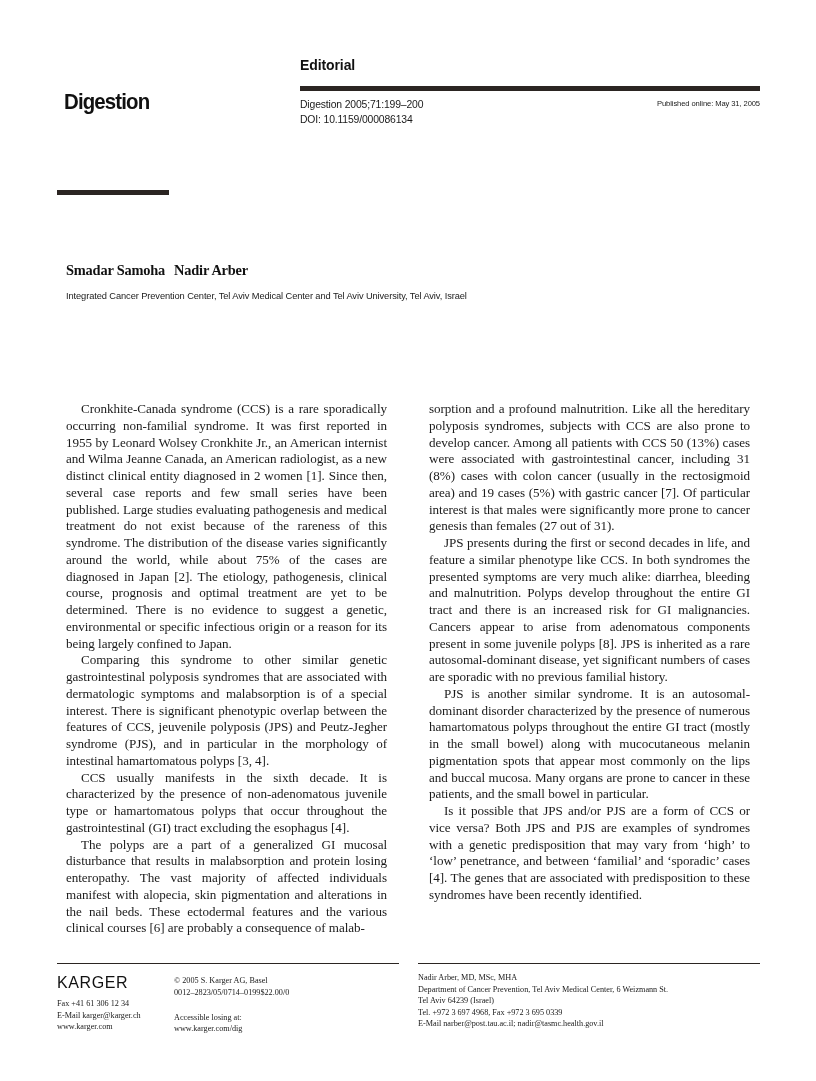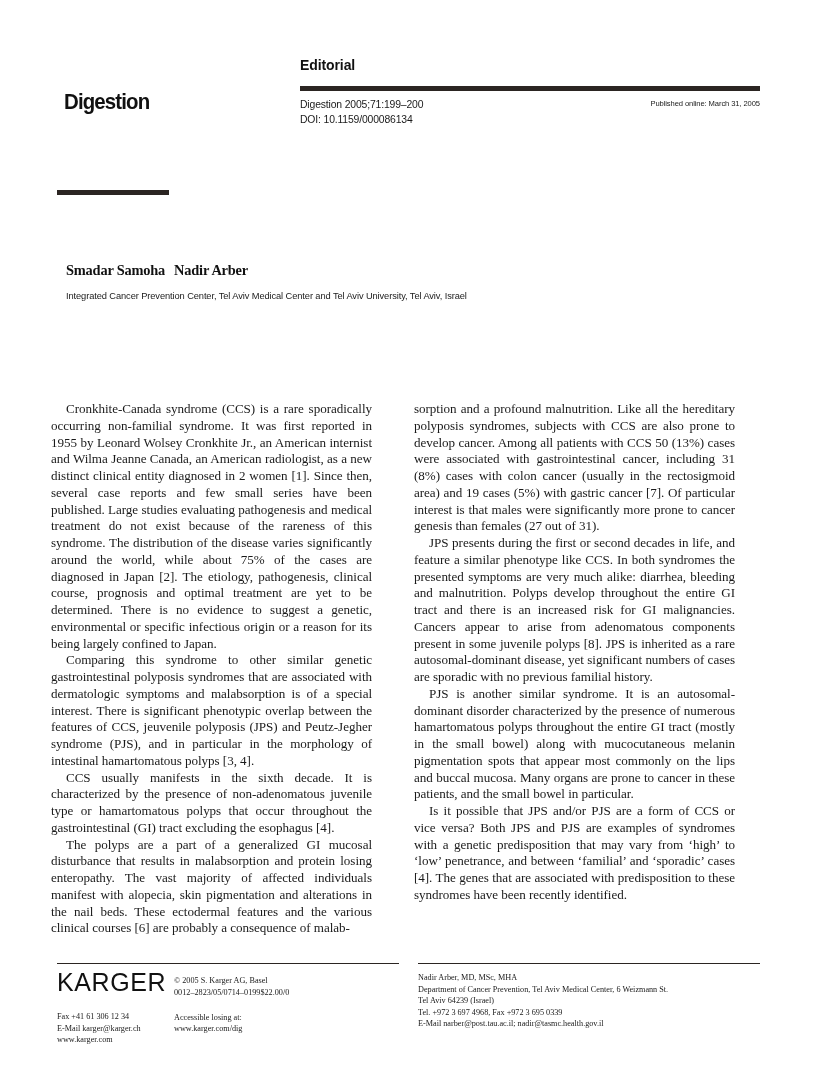--- a/index.html
+++ b/index.html
@@ -127,21 +127,21 @@
     width: 690px;
     font-family: "Liberation Sans", "DejaVu Sans", sans-serif;
     font-size: 9.3px;
     letter-spacing: -0.1px;
     color: #1a1a1a;
   }
 
   
   .columns {
     position: absolute;
-    left: 51px;
+    left: 66px;
     top: 401px;
     width: 684px;
     display: flex;
     gap: 42px;
   }
   .col {
     width: 327px;
   }
   .col p {
     margin: 0;
@@ -182,25 +182,25 @@
     position: relative;
     margin-top: 8px;
     font-family: "Liberation Serif", "DejaVu Serif", serif;
     font-size: 8.2px;
     line-height: 11.2px;
     color: #1a1a1a;
   }
   .karger-wordmark {
     font-family: "Liberation Sans", "DejaVu Sans", sans-serif;
     font-weight: 400;
-    font-size: 25px;
+    font-size: 16px;
     letter-spacing: 0.6px;
     color: #111111;
     line-height: 21px;
-    margin-bottom: 18px;
+    margin-bottom: 5px;
   }
   .karger-left {
     position: absolute;
     left: 0;
     top: 0;
     width: 112px;
   }
   .karger-contact {
     font-size: 8.2px;
     line-height: 11.2px;
@@ -233,21 +233,21 @@
     <div class="journal-logo">Digestion</div>
 
     <div class="masthead-right">
       <h2 class="article-type">Editorial</h2>
       <div class="rule-thick"></div>
       <div class="cite-row">
         <div class="cite-block">
           <div>Digestion 2005;71:199–200</div>
           <div>DOI: 10.1159/000086134</div>
         </div>
-        <div class="pub-online">Published online: March 31, 2005</div>
+        <div class="pub-online">Published online: May 31, 2005</div>
       </div>
     </div>
   </div>
 
   <div class="title-rule"></div>
   <div class="authors">
     <span>Smadar Samoha</span><span class="sep"></span><span>Nadir Arber</span>
   </div>
   <div class="affiliation">Integrated Cancer Prevention Center, Tel Aviv Medical Center and Tel Aviv University, Tel Aviv, Israel</div>
 

